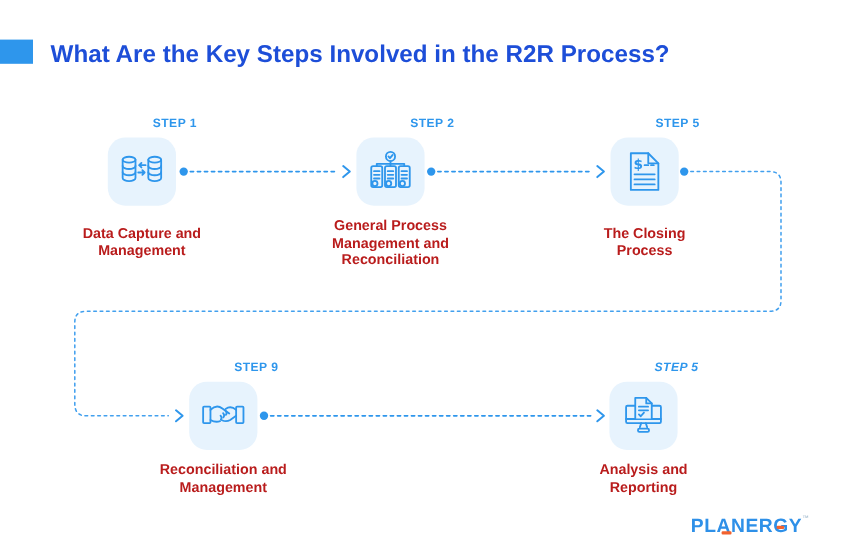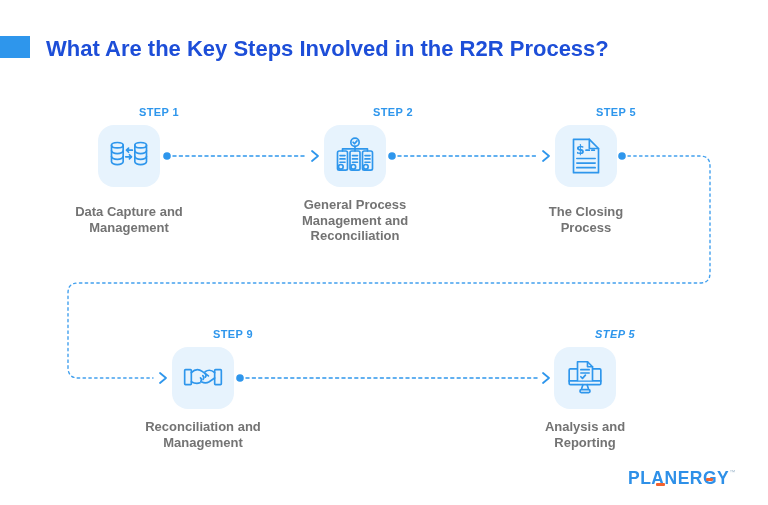--- a/index.html
+++ b/index.html
@@ -9,21 +9,21 @@
   .title{position:absolute;left:46px;top:36px;width:700px;font-size:22px;font-weight:700;
          color:#1d4ed8;letter-spacing:0;}
   .subtitle{position:absolute;left:46px;top:69px;width:700px;font-size:13px;font-weight:400;
             color:#33373d;}
   .step-label{position:absolute;width:100px;text-align:right;font-size:11px;font-weight:700;
               color:#2E96EC;letter-spacing:.4px;}
   .icon-box{position:absolute;width:62px;height:62px;border-radius:16px;background:#E7F3FD;
             display:flex;align-items:center;justify-content:center;}
   .icon-box svg{stroke:#2E96EC;stroke-width:2;fill:none;stroke-linecap:round;stroke-linejoin:round;}
   .step-name{position:absolute;text-align:center;font-size:13px;line-height:15.5px;font-weight:600;
-             color:#737373;}
+             color:#b91c1c;}
   .connectors{position:absolute;left:0;top:0;pointer-events:none;}
   .dash{stroke:#2E96EC;stroke-width:1.5;fill:none;stroke-dasharray:3 3.4;stroke-linecap:round;}
   .loopdash{stroke:#2E96EC;stroke-width:1.4;fill:none;stroke-dasharray:2.4 3.4;stroke-linecap:round;opacity:.9;}
   .arrow{stroke:#2E96EC;stroke-width:1.8;fill:none;stroke-linecap:round;stroke-linejoin:round;}
   .dot{fill:#2E96EC;}
   .logo{position:absolute;left:628px;top:468px;height:24px;}
   .logo-text{font-size:17.5px;font-weight:700;letter-spacing:.5px;color:#2E90E8;}
   .logo-tm{font-size:6px;color:#9fb8cc;vertical-align:top;position:relative;top:1px;}
   .logo-bar{position:absolute;background:#F2622F;border-radius:1px;}
   .bar-a{left:28px;top:15px;width:9px;height:2.6px;}

